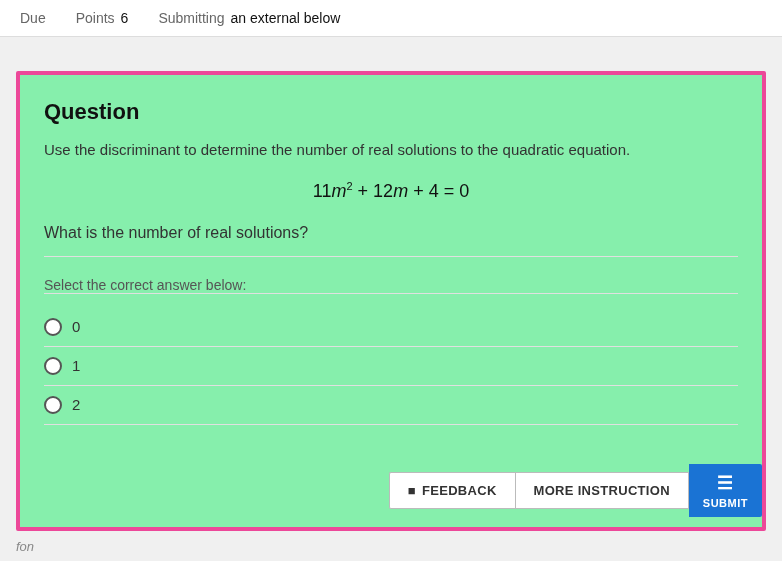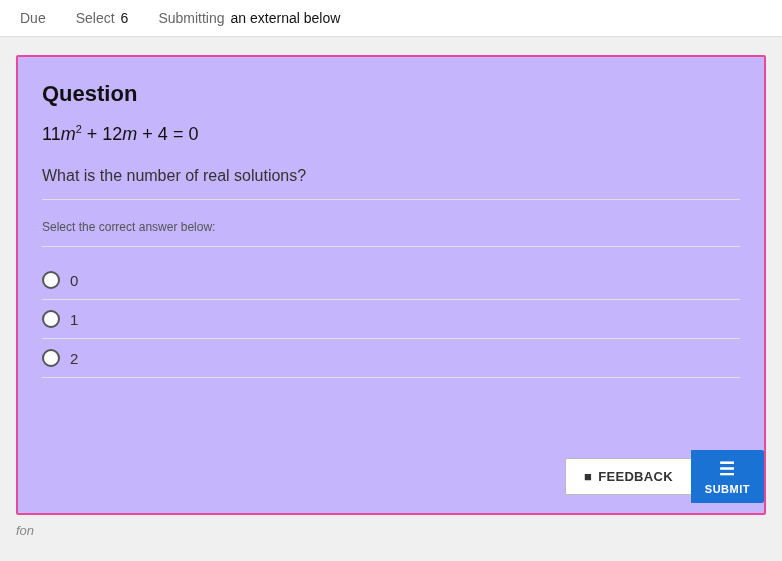--- a/index.html
+++ b/index.html
@@ -27,57 +27,57 @@
       gap: 6px;
     }
     .top-bar-label {
       color: #666;
     }
     .top-bar-value {
       color: #111;
       font-weight: 500;
     }
     .main-content {
-      background: #c4b5fd;
-      margin: 18px 16px 0 16px;
-      border: 2px solid #ec4899;
+      background: #86efac;
+      margin: 34px 16px 0 16px;
+      border: 4px solid #ec4899;
       border-radius: 2px;
       padding: 24px 24px 80px 24px;
       min-height: 460px;
       position: relative;
     }
     .question-title {
       font-size: 22px;
       font-weight: bold;
       color: #111;
       margin-bottom: 14px;
     }
     .question-text {
       font-size: 15px;
       color: #333;
       margin-bottom: 18px;
       line-height: 1.5;
     }
     .equation {
+      text-align: center;
       font-size: 18px;
       margin: 16px 0 22px 0;
       color: #111;
     }
     .sub-question {
       font-size: 16px;
       color: #333;
       margin-bottom: 20px;
       padding-bottom: 14px;
       border-bottom: 1px solid #e0e0e0;
     }
     .select-label {
-      font-size: 12px;
+      font-size: 14px;
       color: #555;
       margin-bottom: 14px;
-      padding-bottom: 12px;
       border-bottom: 1px solid #e0e0e0;
     }
     .radio-group {
       display: flex;
       flex-direction: column;
       gap: 0;
     }
     .radio-item {
       display: flex;
       align-items: center;
@@ -183,31 +183,32 @@
     }
   </style>
 </head>
 <body>
 
 <div class="top-bar">
   <div class="top-bar-item">
     <span class="top-bar-label">Due</span>
   </div>
   <div class="top-bar-item">
-    <span class="top-bar-label">Select</span>
+    <span class="top-bar-label">Points</span>
     <span class="top-bar-value">6</span>
   </div>
   <div class="top-bar-item">
     <span class="top-bar-label">Submitting</span>
     <span class="top-bar-value">an external below</span>
   </div>
 </div>
 
 <div class="main-content">
   <div class="question-title">Question</div>
+  <div class="question-text">Use the discriminant to determine the number of real solutions to the quadratic equation.</div>
   <div class="equation">
     11<em>m</em><sup>2</sup> + 12<em>m</em> + 4 = 0
   </div>
   <div class="sub-question">What is the number of real solutions?</div>
   <div class="select-label">Select the correct answer below:</div>
   <div class="radio-group">
     <label class="radio-item">
       <span class="radio-circle"></span>
       <span class="radio-text">0</span>
     </label>
@@ -219,20 +220,23 @@
       <span class="radio-circle"></span>
       <span class="radio-text">2</span>
     </label>
   </div>
 
   <div class="bottom-bar">
     <button class="feedback-btn">
       <span class="feedback-icon">■</span>
       <span>FEEDBACK</span>
     </button>
+    <button class="more-instruction-btn">
+      <span>MORE INSTRUCTION</span>
+    </button>
     <button class="submit-btn">
       <span class="submit-icon">☰</span>
       <span class="submit-text">SUBMIT</span>
     </button>
   </div>
 </div>
 
 <div class="footer-bar">
   <span class="corner-label">fon</span>
 </div>

